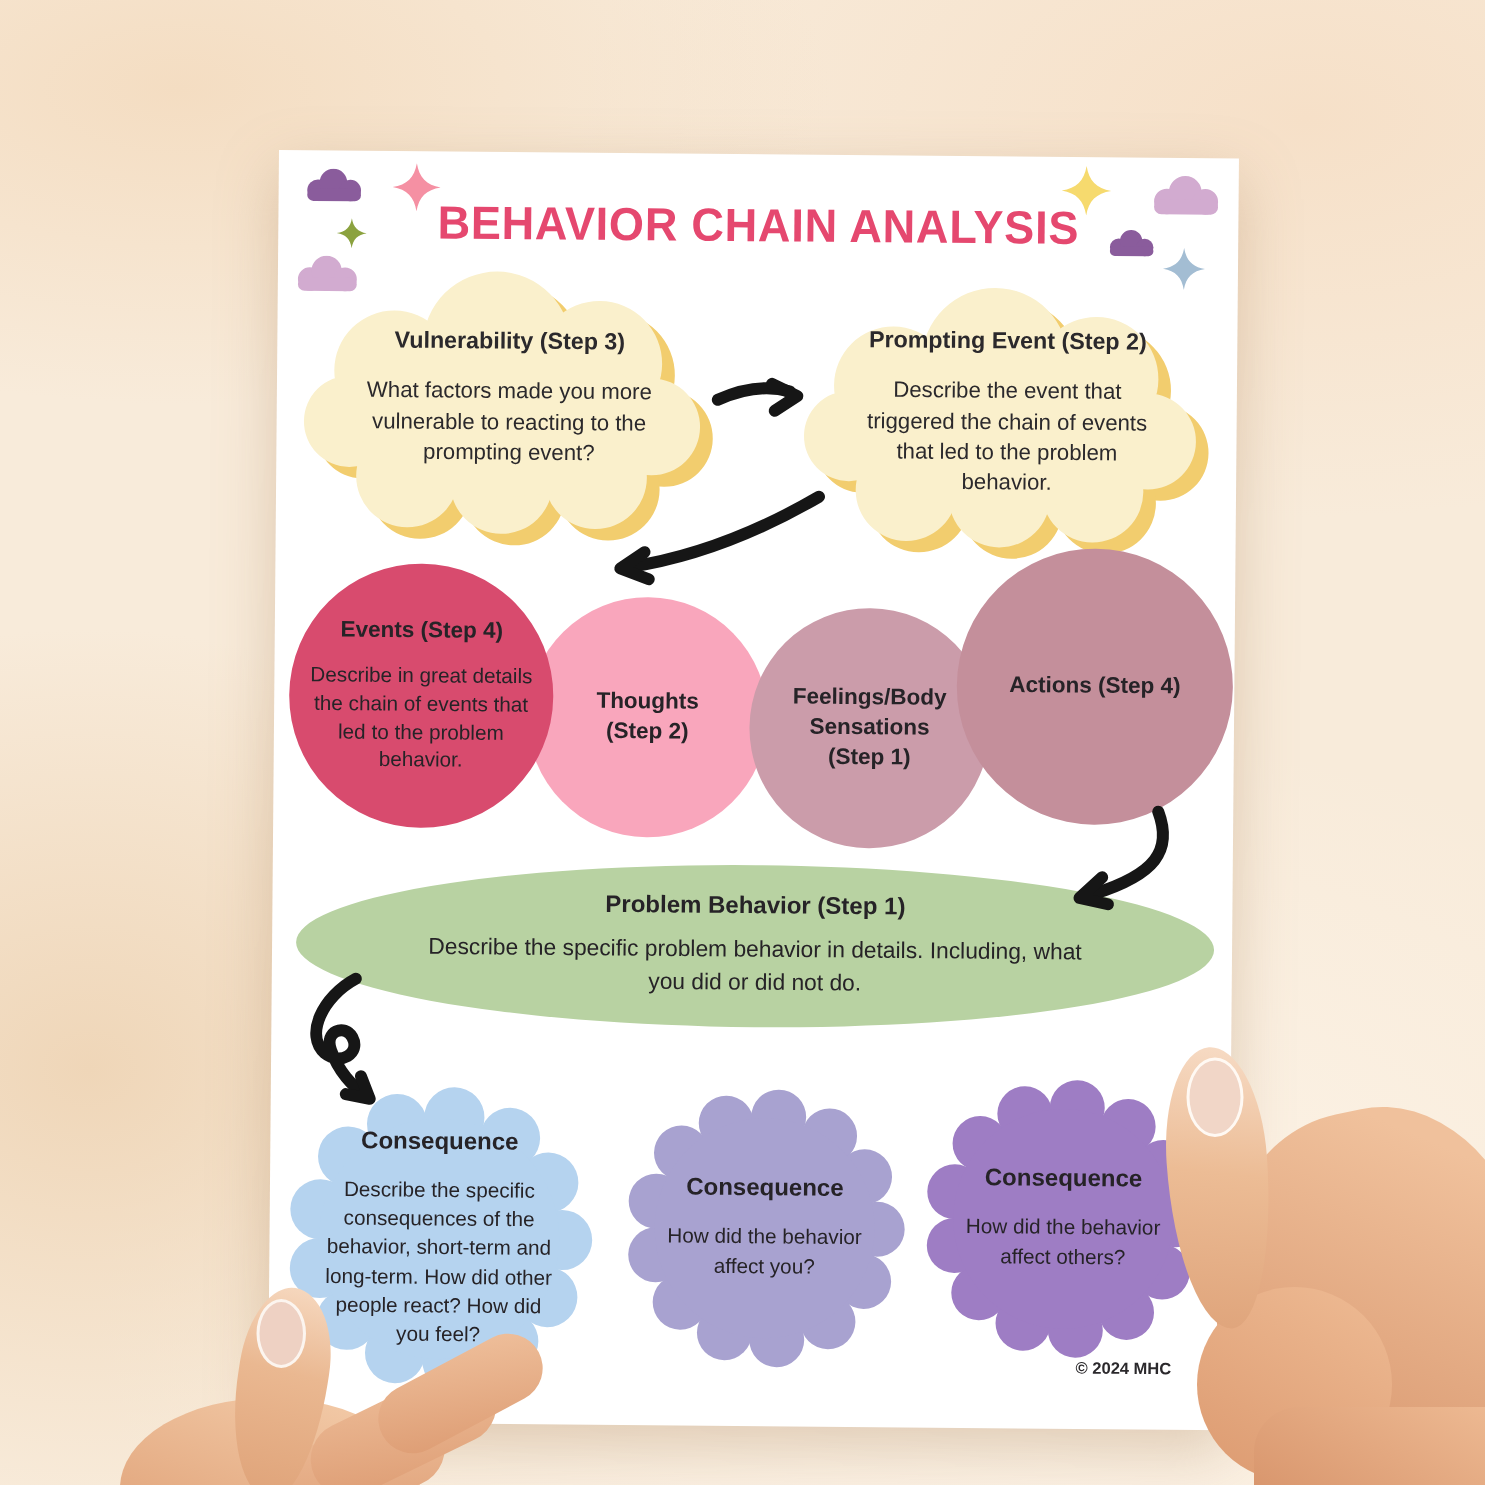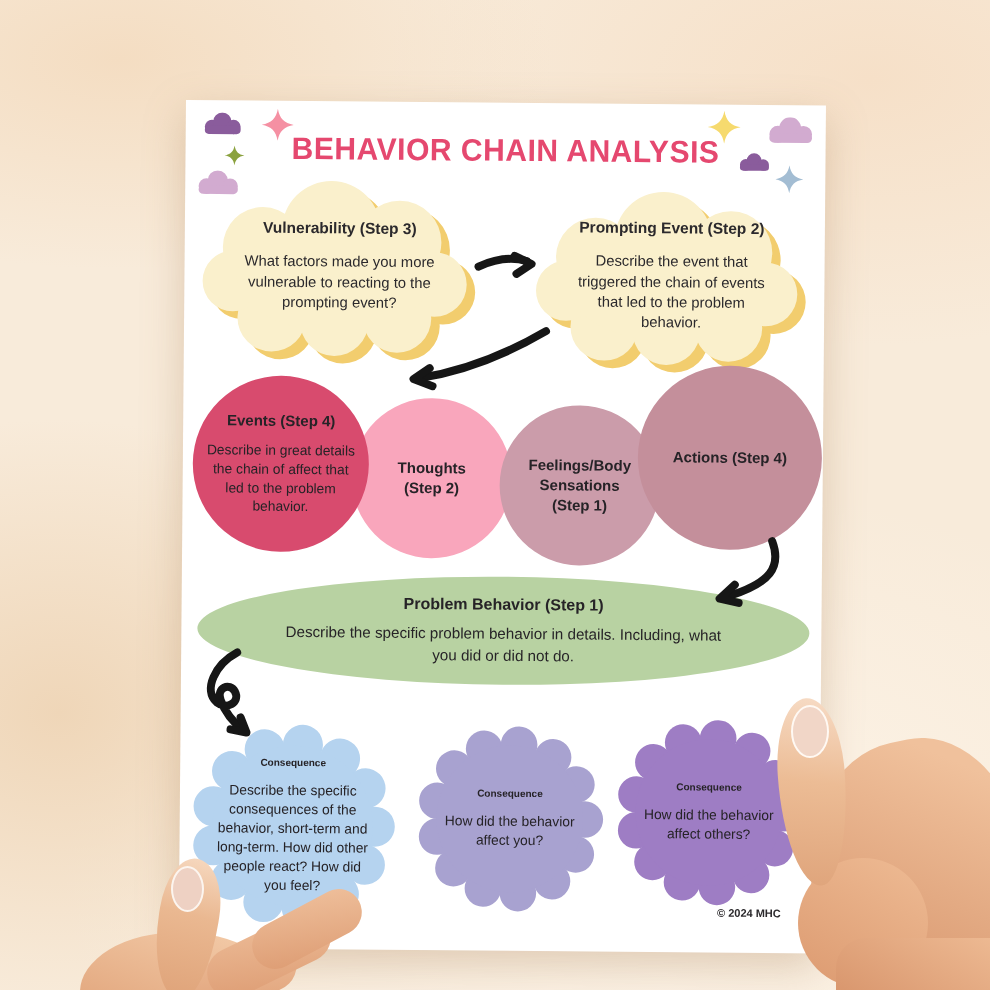--- a/index.html
+++ b/index.html
@@ -45,21 +45,21 @@
     text-align:center; color:#262327;
   }
   .oval .h { font-weight:bold; font-size:16px; }
   .oval .b { font-size:15.2px; line-height:1.4; margin-top:9px; max-width:440px; }
   .scallop { position:absolute; }
   .scallop svg { position:absolute; inset:0; }
   .scallop .t {
     position:absolute; inset:0; display:flex; flex-direction:column; align-items:center;
     justify-content:center; text-align:center; color:#262327; padding:0 26px;
   }
-  .scallop .h { font-weight:bold; font-size:10px; margin-bottom:13px; }
+  .scallop .h { font-weight:bold; font-size:16px; margin-bottom:13px; }
   .scallop .b { font-size:13.8px; line-height:1.38; }
   .copyright { position:absolute; left:500px; top:802px; width:140px; text-align:center;
     font-size:11px; font-weight:bold; color:#2b292c; }
   .arrows { position:absolute; inset:0; z-index:10; pointer-events:none; }
   
   .hand { position:absolute; z-index:5; }
   .skin { background:linear-gradient(200deg,#f2c9a6 10%,#e0a278 85%); }
   .thumb-l { left:157px; top:858px; width:60px; height:142px;
     border-radius:48% 52% 44% 56% / 38% 38% 58% 58%; transform:rotate(9deg);
     background:linear-gradient(185deg,#f6d8bf 0%,#eab留891 40%,#dfa379 100%);
@@ -210,21 +210,21 @@
       </g>
     </svg>
     <div class="cloud-text">
       <div class="h">Prompting Event (Step 2)</div>
       <div class="b">Describe the event that triggered the chain of events that led to the problem behavior.</div>
     </div>
   </div>
 
   <div class="circle" style="left: 10px; top: 275px; width: 176px; height: 176px; z-index: 3; background: rgb(216, 75, 110);">
     <div class="h">Events (Step 4)</div>
-    <div class="b">Describe in great details the chain of affect that led to the problem behavior.</div>
+    <div class="b">Describe in great details the chain of events that led to the problem behavior.</div>
   </div>
   <div class="circle" style="left: 169px; top: 296px; width: 160px; height: 160px; z-index: 2; background: rgb(249, 166, 188);">
     <div class="h">Thoughts
 (Step 2)</div>
   </div>
   <div class="circle" style="left: 317px; top: 302px; width: 160px; height: 160px; z-index: 2; background: rgb(203, 156, 170);">
     <div class="h">Feelings/Body
 Sensations
 (Step 1)</div>
   </div>

